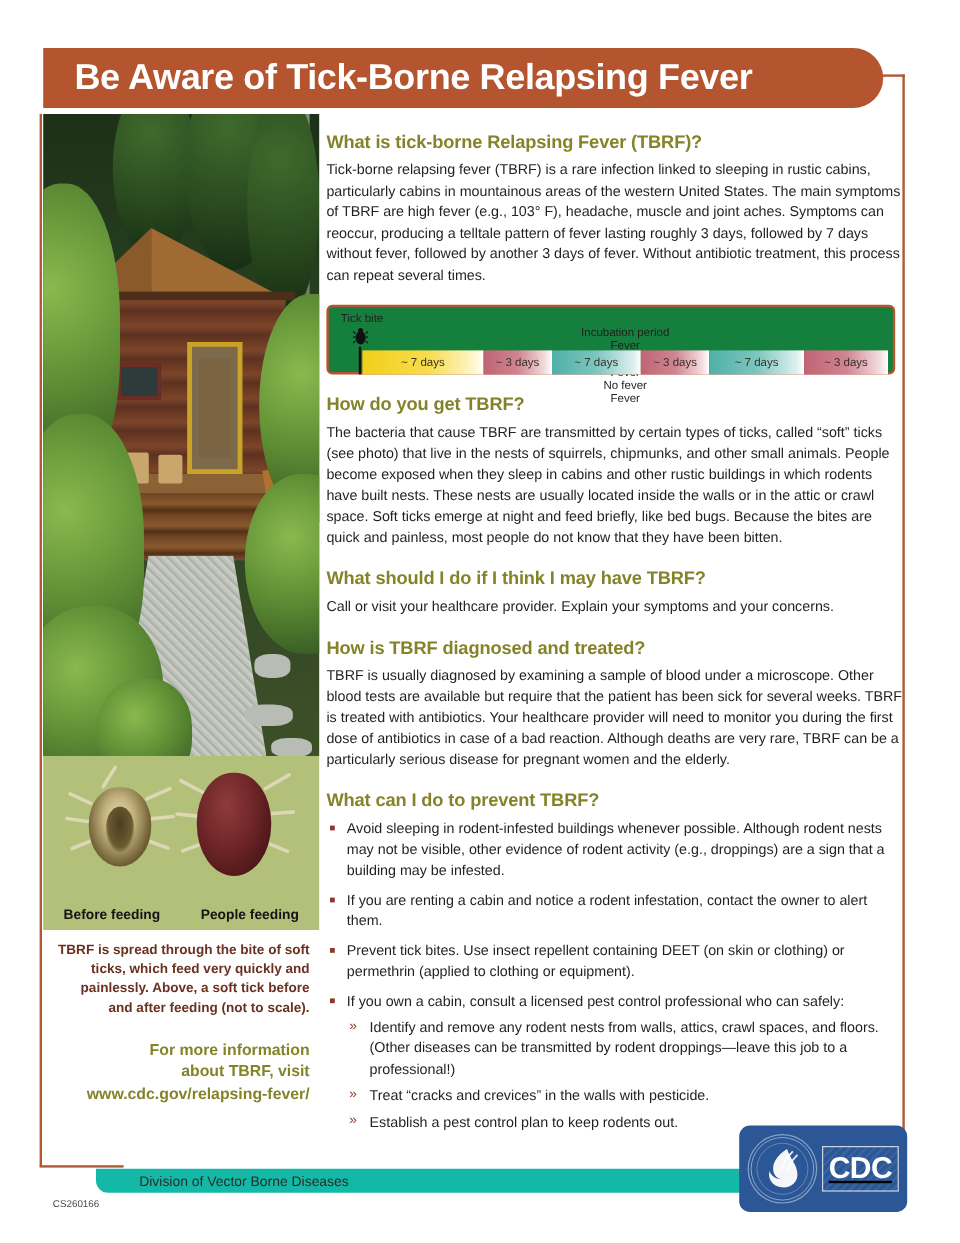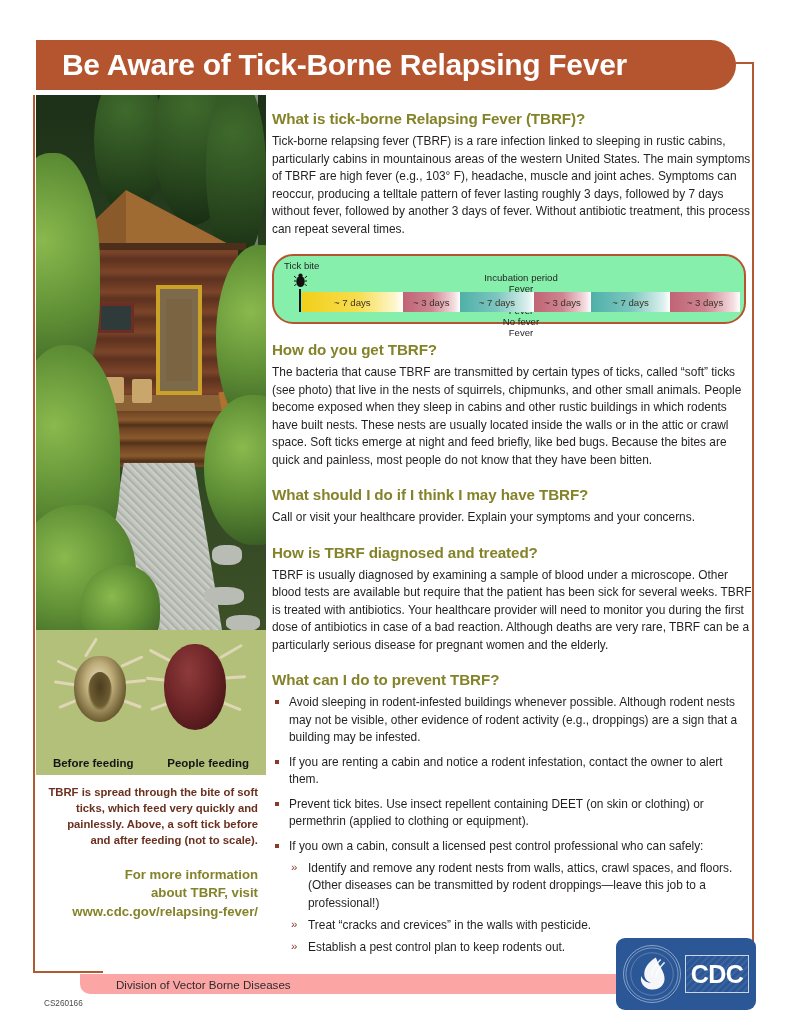--- a/index.html
+++ b/index.html
@@ -233,25 +233,25 @@
   p.body {
     margin: 0 0 2px 0;
     font-size: 11.9px;
     line-height: 1.47;
     color: #231f20;
   }
 
   
   .timeline-box {
     margin: 16px 0 4px 0;
-    width: 474px; height: 70px;
+    width: 474px; height: 58px;
     border: 2px solid #b4552f;
-    border-radius: 21px;
-    position: relative;
-    background: #86efac;
+    border-radius: 5px;
+    position: relative;
+    background: #15803d;
   }
   .tl-bite-label {
     position: absolute; left: 10px; top: 4px;
     font-size: 9.6px; color: #231f20;
   }
   .tl-tick {
     position: absolute; left: 20px; top: 17px;
     width: 13px; height: 15px;
   }
   .tl-tickline {
@@ -312,41 +312,41 @@
   .foot-bar1 {
     position: absolute; left: 80px; top: 952px;
     width: 580px; height: 20px;
     background: #b4552f;
     border-radius: 10px 0 0 10px;
     display: flex; align-items: center; padding-left: 36px;
   }
   .foot-bar2 {
     position: absolute; left: 80px; top: 974px;
     width: 580px; height: 20px;
-    background: #fca5a5;
+    background: #14b8a6;
     border-radius: 0 0 0 10px;
     display: flex; align-items: center; padding-left: 36px;
   }
   .foot-bar1 span, .foot-bar2 span {
     font-size: 11.6px; color: #2b2b2b;
   }
   .foot-bar1 span { color: #1e1e1e; }
   .cs-code {
     position: absolute; left: 44px; top: 999px;
     font-size: 8.2px; color: #4a4a4a;
     font-family: "Liberation Sans", sans-serif;
   }
 
   
   .cdc-logo {
     position: absolute; left: 616px; top: 938px;
     width: 140px; height: 72px;
     background: #2b5797;
     border-radius: 9px;
-    display: flex; align-items: center;
+    display: flex; align-items: center; text-decoration: underline;
   }
   .hhs-seal {
     position: relative;
     margin-left: 7px;
     width: 58px; height: 58px;
     border-radius: 50%;
     border: 1px solid rgba(255,255,255,.45);
     display: flex; align-items: center; justify-content: center;
   }
   .cdc-text {

